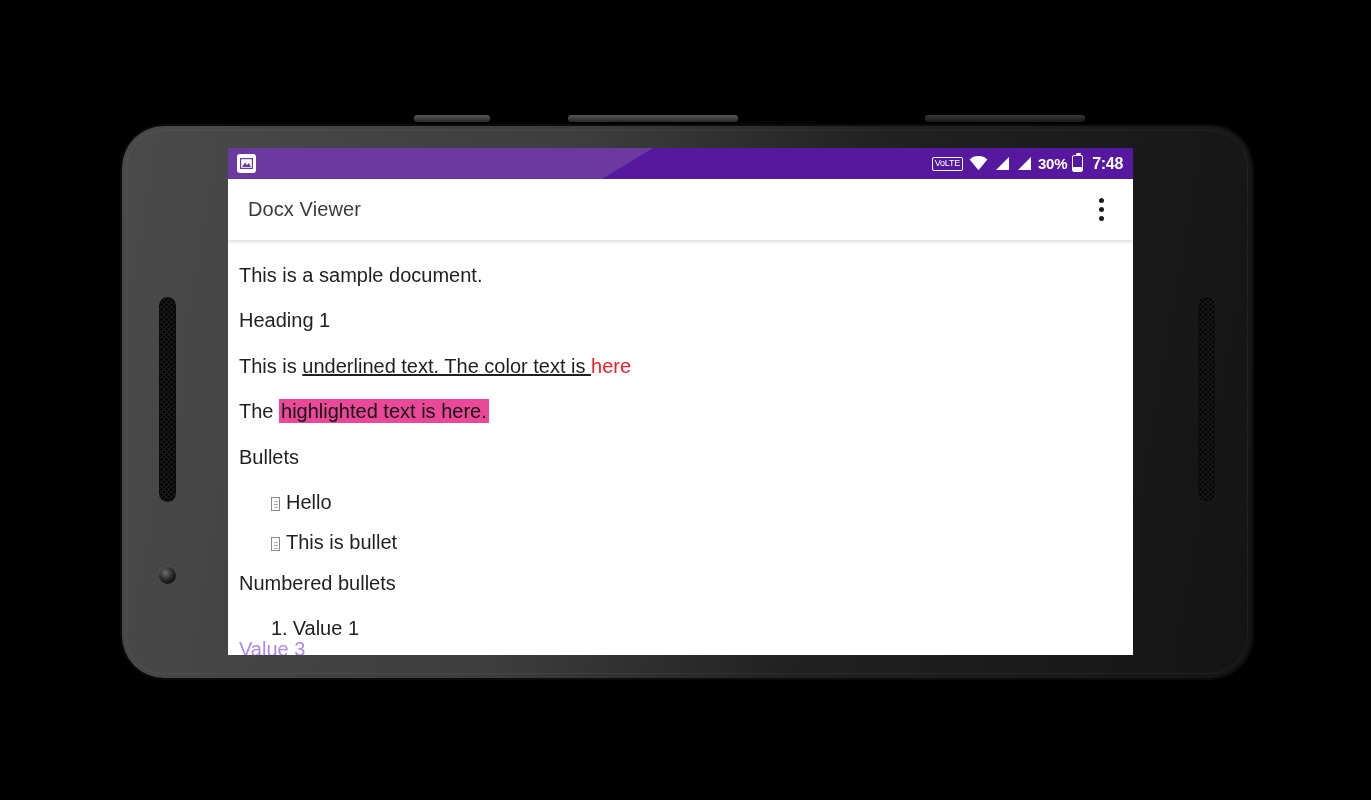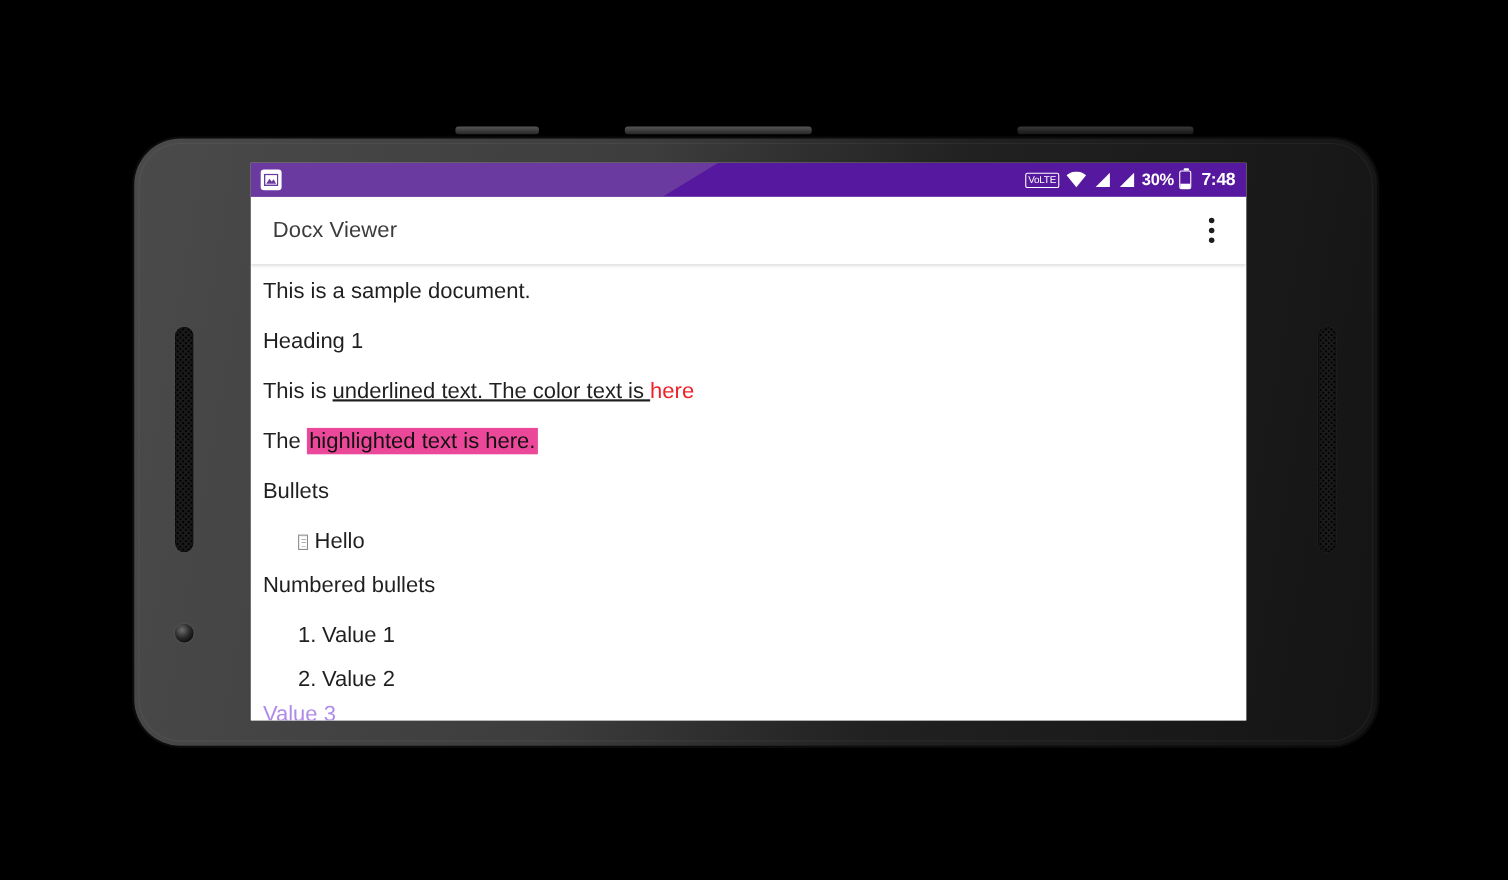--- a/index.html
+++ b/index.html
@@ -207,21 +207,21 @@
     display: block;
     width: 5px;
     height: 5px;
     border-radius: 50%;
     background: #1d1d1d;
   }
 
   
   .doc {
     background: #ffffff;
-    padding: 13px 12px 0 11px;
+    padding: 23px 12px 0 11px;
     height: 415px;
     overflow: hidden;
     position: relative;
   }
   .p {
     font-size: 20px;
     color: #1f1f1f;
     line-height: 1.22;
     margin-bottom: 21px;
     white-space: nowrap;
@@ -353,20 +353,23 @@
       <div class="p">
         <span>The </span><span class="hl">highlighted text is here.</span>
       </div>
 
       <div class="p">Bullets</div>
 
       <div class="li">
         <span class="tofu"></span><span>Hello</span>
       </div>
 
+      <div class="li">
+        <span class="tofu"></span><span>This is bullet</span>
+      </div>
 
       <div class="p">Numbered bullets</div>
 
       <div class="li">
         <span class="marker">1.</span><span>Value 1</span>
       </div>
 
       <div class="li">
         <span class="marker">2.</span><span>Value 2</span>
       </div>

